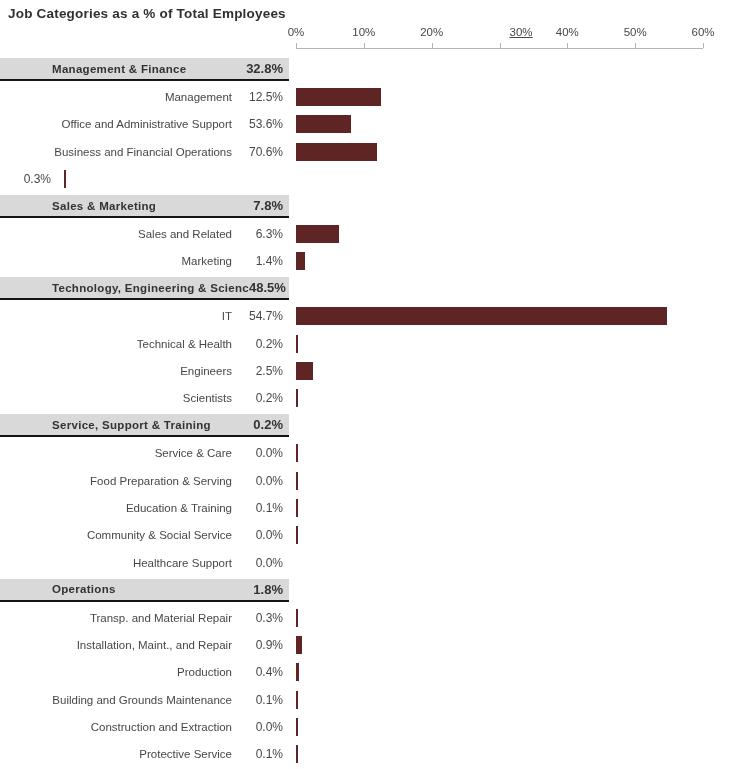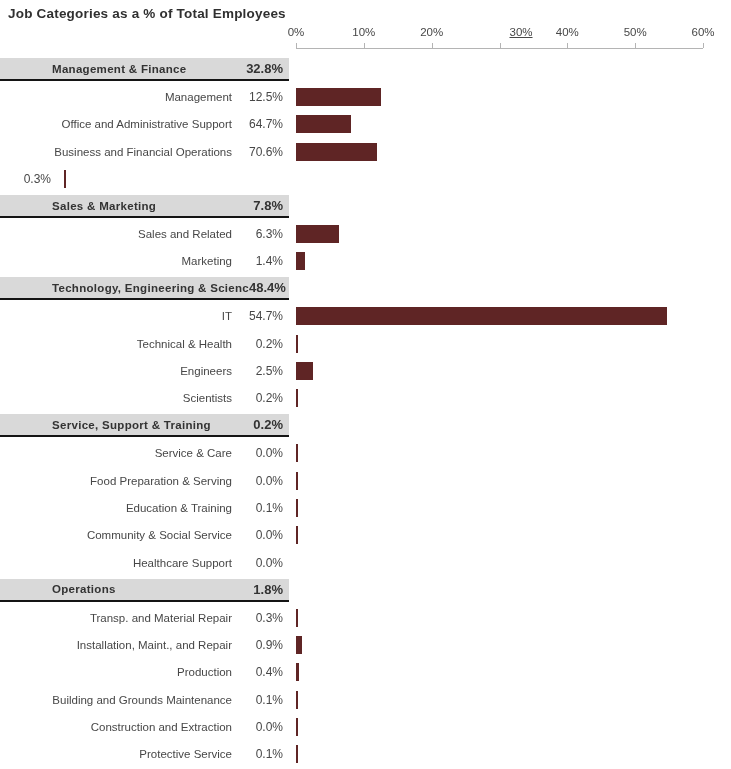--- a/index.html
+++ b/index.html
@@ -82,21 +82,21 @@
   <div class="row item-row">
     <span class="i-label">Management</span>
     <span class="i-value">12.5%</span>
     <div class="bar-area">
       <div class="bar" style="width: 84.7917px; background: rgb(95, 37, 37);"></div>
     </div>
   </div>
 
   <div class="row item-row">
     <span class="i-label">Office and Administrative Support</span>
-    <span class="i-value">64.7%</span>
+    <span class="i-value">53.6%</span>
     <div class="bar-area">
       <div class="bar" style="width: 54.945px; background: rgb(95, 37, 37);"></div>
     </div>
   </div>
 
   <div class="row item-row">
     <span class="i-label">Business and Financial Operations</span>
     <span class="i-value">70.6%</span>
     <div class="bar-area">
       <div class="bar" style="width: 80.7217px; background: rgb(95, 37, 37);"></div>
@@ -129,21 +129,21 @@
     <span class="i-label">Marketing</span>
     <span class="i-value">1.4%</span>
     <div class="bar-area">
       <div class="bar" style="width: 9.49667px; background: rgb(95, 37, 37);"></div>
     </div>
   </div>
 
   <div class="row header-row">
     <div class="header-box">
       <span class="h-label">Technology, Engineering &amp; Scienc</span>
-      <span class="h-value">48.4%</span>
+      <span class="h-value">48.5%</span>
     </div>
   </div>
 
   <div class="row item-row">
     <span class="i-label">IT</span>
     <span class="i-value">54.7%</span>
     <div class="bar-area">
       <div class="bar" style="width: 371.048px; background: rgb(95, 37, 37);"></div>
     </div>
   </div>

